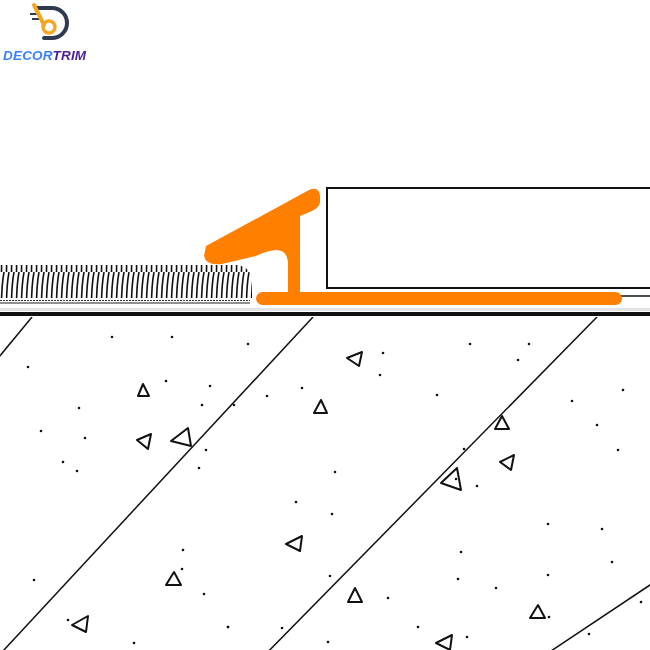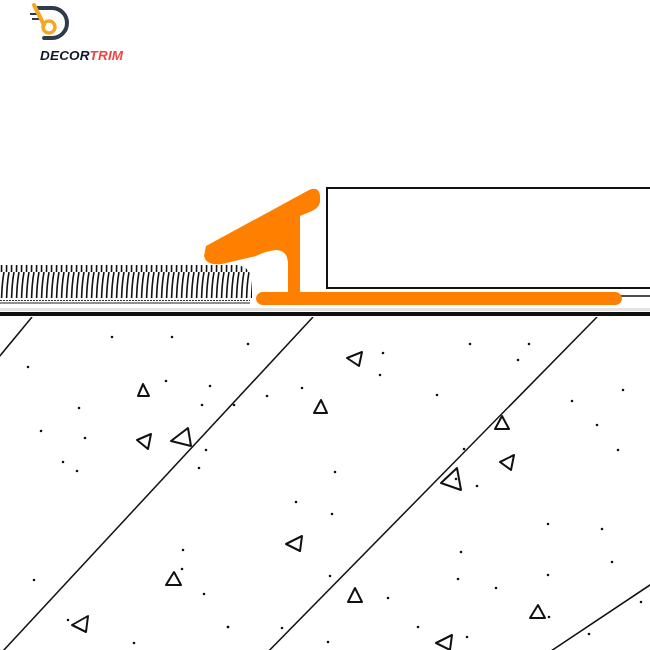--- a/index.html
+++ b/index.html
@@ -1,20 +1,20 @@
 <!DOCTYPE html>
 <html><head>
 <meta charset="utf-8">
 <style>
   html, body { margin:0; padding:0; background:#ffffff; }
   body { width:650px; height:650px; position:relative; overflow:hidden; font-family:"Liberation Sans", sans-serif; }
   .logo { position:absolute; left:0; top:0; width:100px; height:72px; }
   .logo-text { position:absolute; left:3px; top:48px; font-size:13.5px; font-weight:bold; font-style:italic; letter-spacing:0.2px; white-space:nowrap; }
-  .logo-text .a { color:#0f172a;margin-left:37px; }
-  .logo-text .b { color:#ef4444; }
+  .logo-text .a { color:#3b82f6; }
+  .logo-text .b { color:#4c1d95; }
   svg.scene { position:absolute; left:0; top:0; }
 </style>
 </head>
 <body>
 
 <div class="logo">
   <svg width="100" height="50" viewBox="0 0 100 50">
     <path d="M37 8 H52 A15 15 0 0 1 52 38 H44" fill="none" stroke="#2f3a4f" stroke-width="4" stroke-linecap="round"></path>
     <line x1="30" y1="14" x2="38" y2="14" stroke="#2f3a4f" stroke-width="2"></line>
     <line x1="32" y1="19" x2="40" y2="19" stroke="#2f3a4f" stroke-width="2"></line>

